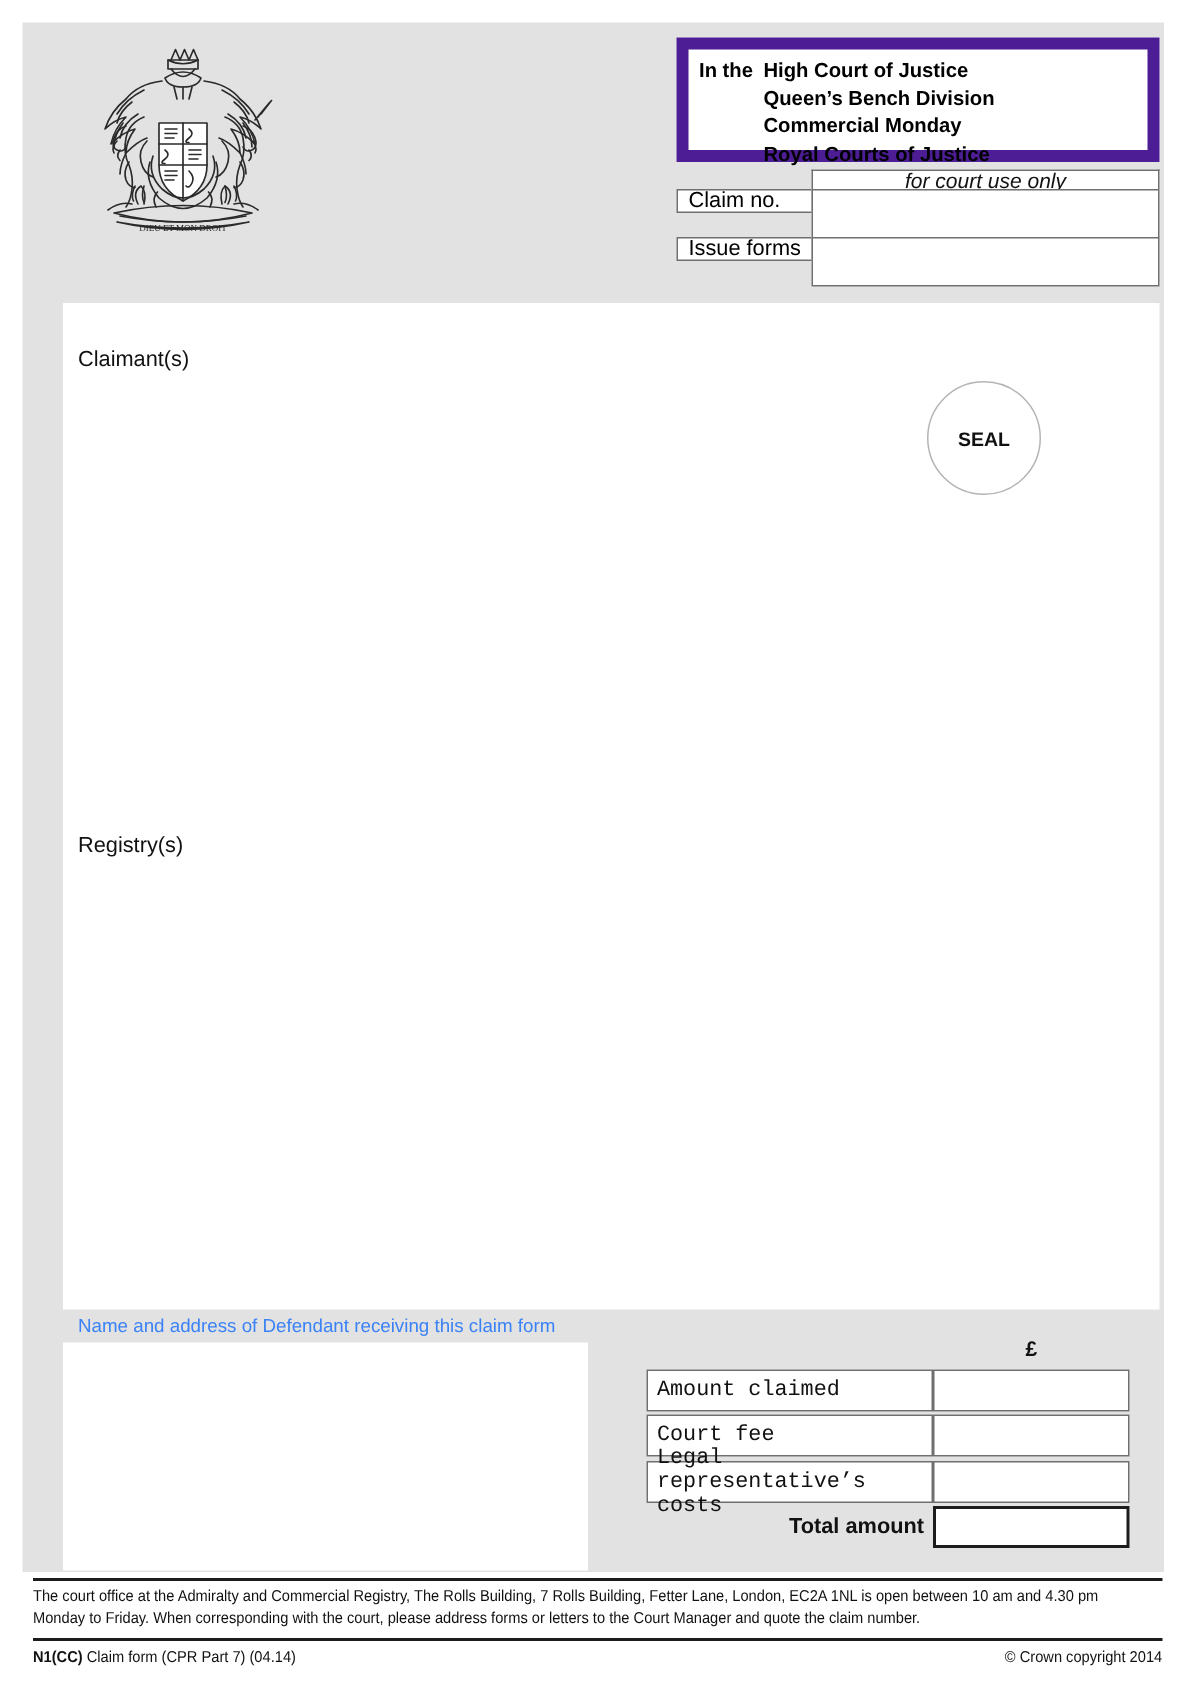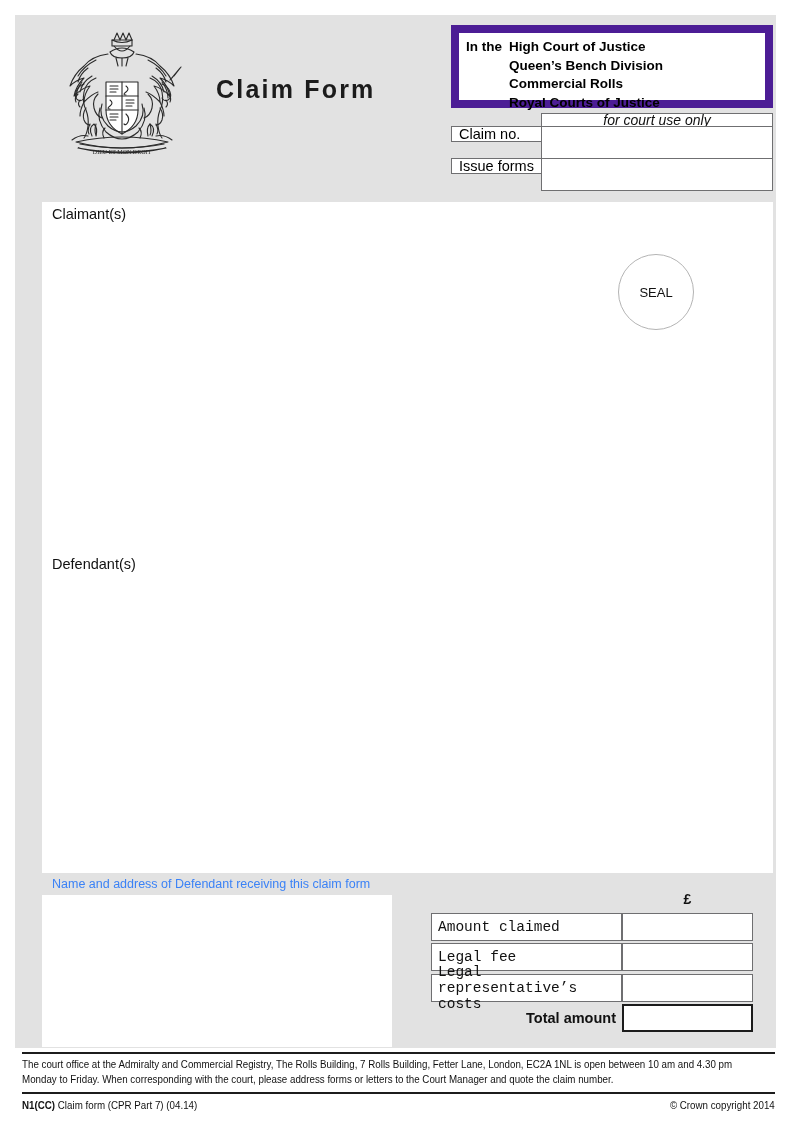--- a/index.html
+++ b/index.html
@@ -134,38 +134,39 @@
     top: 202px;
     width: 731px;
     height: 671px;
     background: #ffffff;
   }
   .party-label {
     position: absolute;
     font-size: 14.5px;
     color: #111;
   }
-  .label-claimant { left: 52px; top: 206px; }
+  .label-claimant { left: 52px; top: 232px; }
   .label-defendant { left: 52px; top: 556px; }
 
   .seal {
     position: absolute;
     left: 618px;
     top: 254px;
     width: 76px;
     height: 76px;
     border: 1px solid #b4b4b4;
     border-radius: 50%;
     background: #ffffff;
     display: flex;
     align-items: center;
     justify-content: center;
     font-size: 13px;
     color: #111;
     box-sizing: border-box;
+    font-weight: bold;
   }
 
   
   .def-addr-label {
     position: absolute;
     left: 52px;
     top: 877px;
     font-size: 12.5px;
     color: #3b82f6;
     white-space: nowrap;
@@ -348,56 +349,55 @@
         <path d="M34 124 q44 10 88 0 q-44 8 -88 0 z"></path>
         <text x="78" y="130" font-family="'Liberation Serif', serif" font-size="6" fill="#2a2a2a" text-anchor="middle" stroke="none">DIEU ET MON DROIT</text>
 
         <path d="M48 112 q-4 -8 2 -12 M52 112 q2 -8 -2 -12"></path>
         <path d="M108 112 q4 -8 -2 -12 M104 112 q-2 -8 2 -12"></path>
         <path d="M60 114 q-3 -6 1 -10 M96 114 q3 -6 -1 -10"></path>
       </g>
     </svg>
   </div>
 
-  <div class="form-title">Claim Form</div>
 
   <div class="court-box">
     <div class="court-box-inner">
       <div class="in-the">In the</div>
       <div class="court-lines">
         <div>High Court of Justice</div>
         <div>Queen’s Bench Division</div>
-        <div>Commercial Rolls</div>
+        <div>Commercial Monday</div>
         <div>Royal Courts of Justice</div>
       </div>
     </div>
   </div>
 
   <div class="court-use-label">for court use only</div>
 
   <div class="cn-row cn-label row-claimno">Claim no.</div>
   <div class="cn-row cn-field row-claimno"></div>
 
   <div class="cn-row cn-label row-issuedate">Issue forms</div>
   <div class="cn-row cn-field row-issuedate"></div>
 
   <div class="parties-white"></div>
   <div class="party-label label-claimant">Claimant(s)</div>
-  <div class="party-label label-defendant">Defendant(s)</div>
+  <div class="party-label label-defendant">Registry(s)</div>
   <div class="seal">SEAL</div>
 
   <div class="def-addr-label">Name and address of Defendant receiving this claim form</div>
   <div class="def-addr-box"></div>
 
   <div class="pound-symbol">£</div>
 
   <div class="amt-label-cell amt-r1">Amount claimed</div>
   <div class="amt-value-cell amt-r1"></div>
 
-  <div class="amt-label-cell amt-r2">Legal fee</div>
+  <div class="amt-label-cell amt-r2">Court fee</div>
   <div class="amt-value-cell amt-r2"></div>
 
   <div class="amt-label-cell amt-r3">Legal representative’s costs</div>
   <div class="amt-value-cell amt-r3"></div>
 
   <div class="total-label">Total amount</div>
   <div class="total-value"></div>
 
   <div class="rule rule-top"></div>
   <div class="footer-note">

